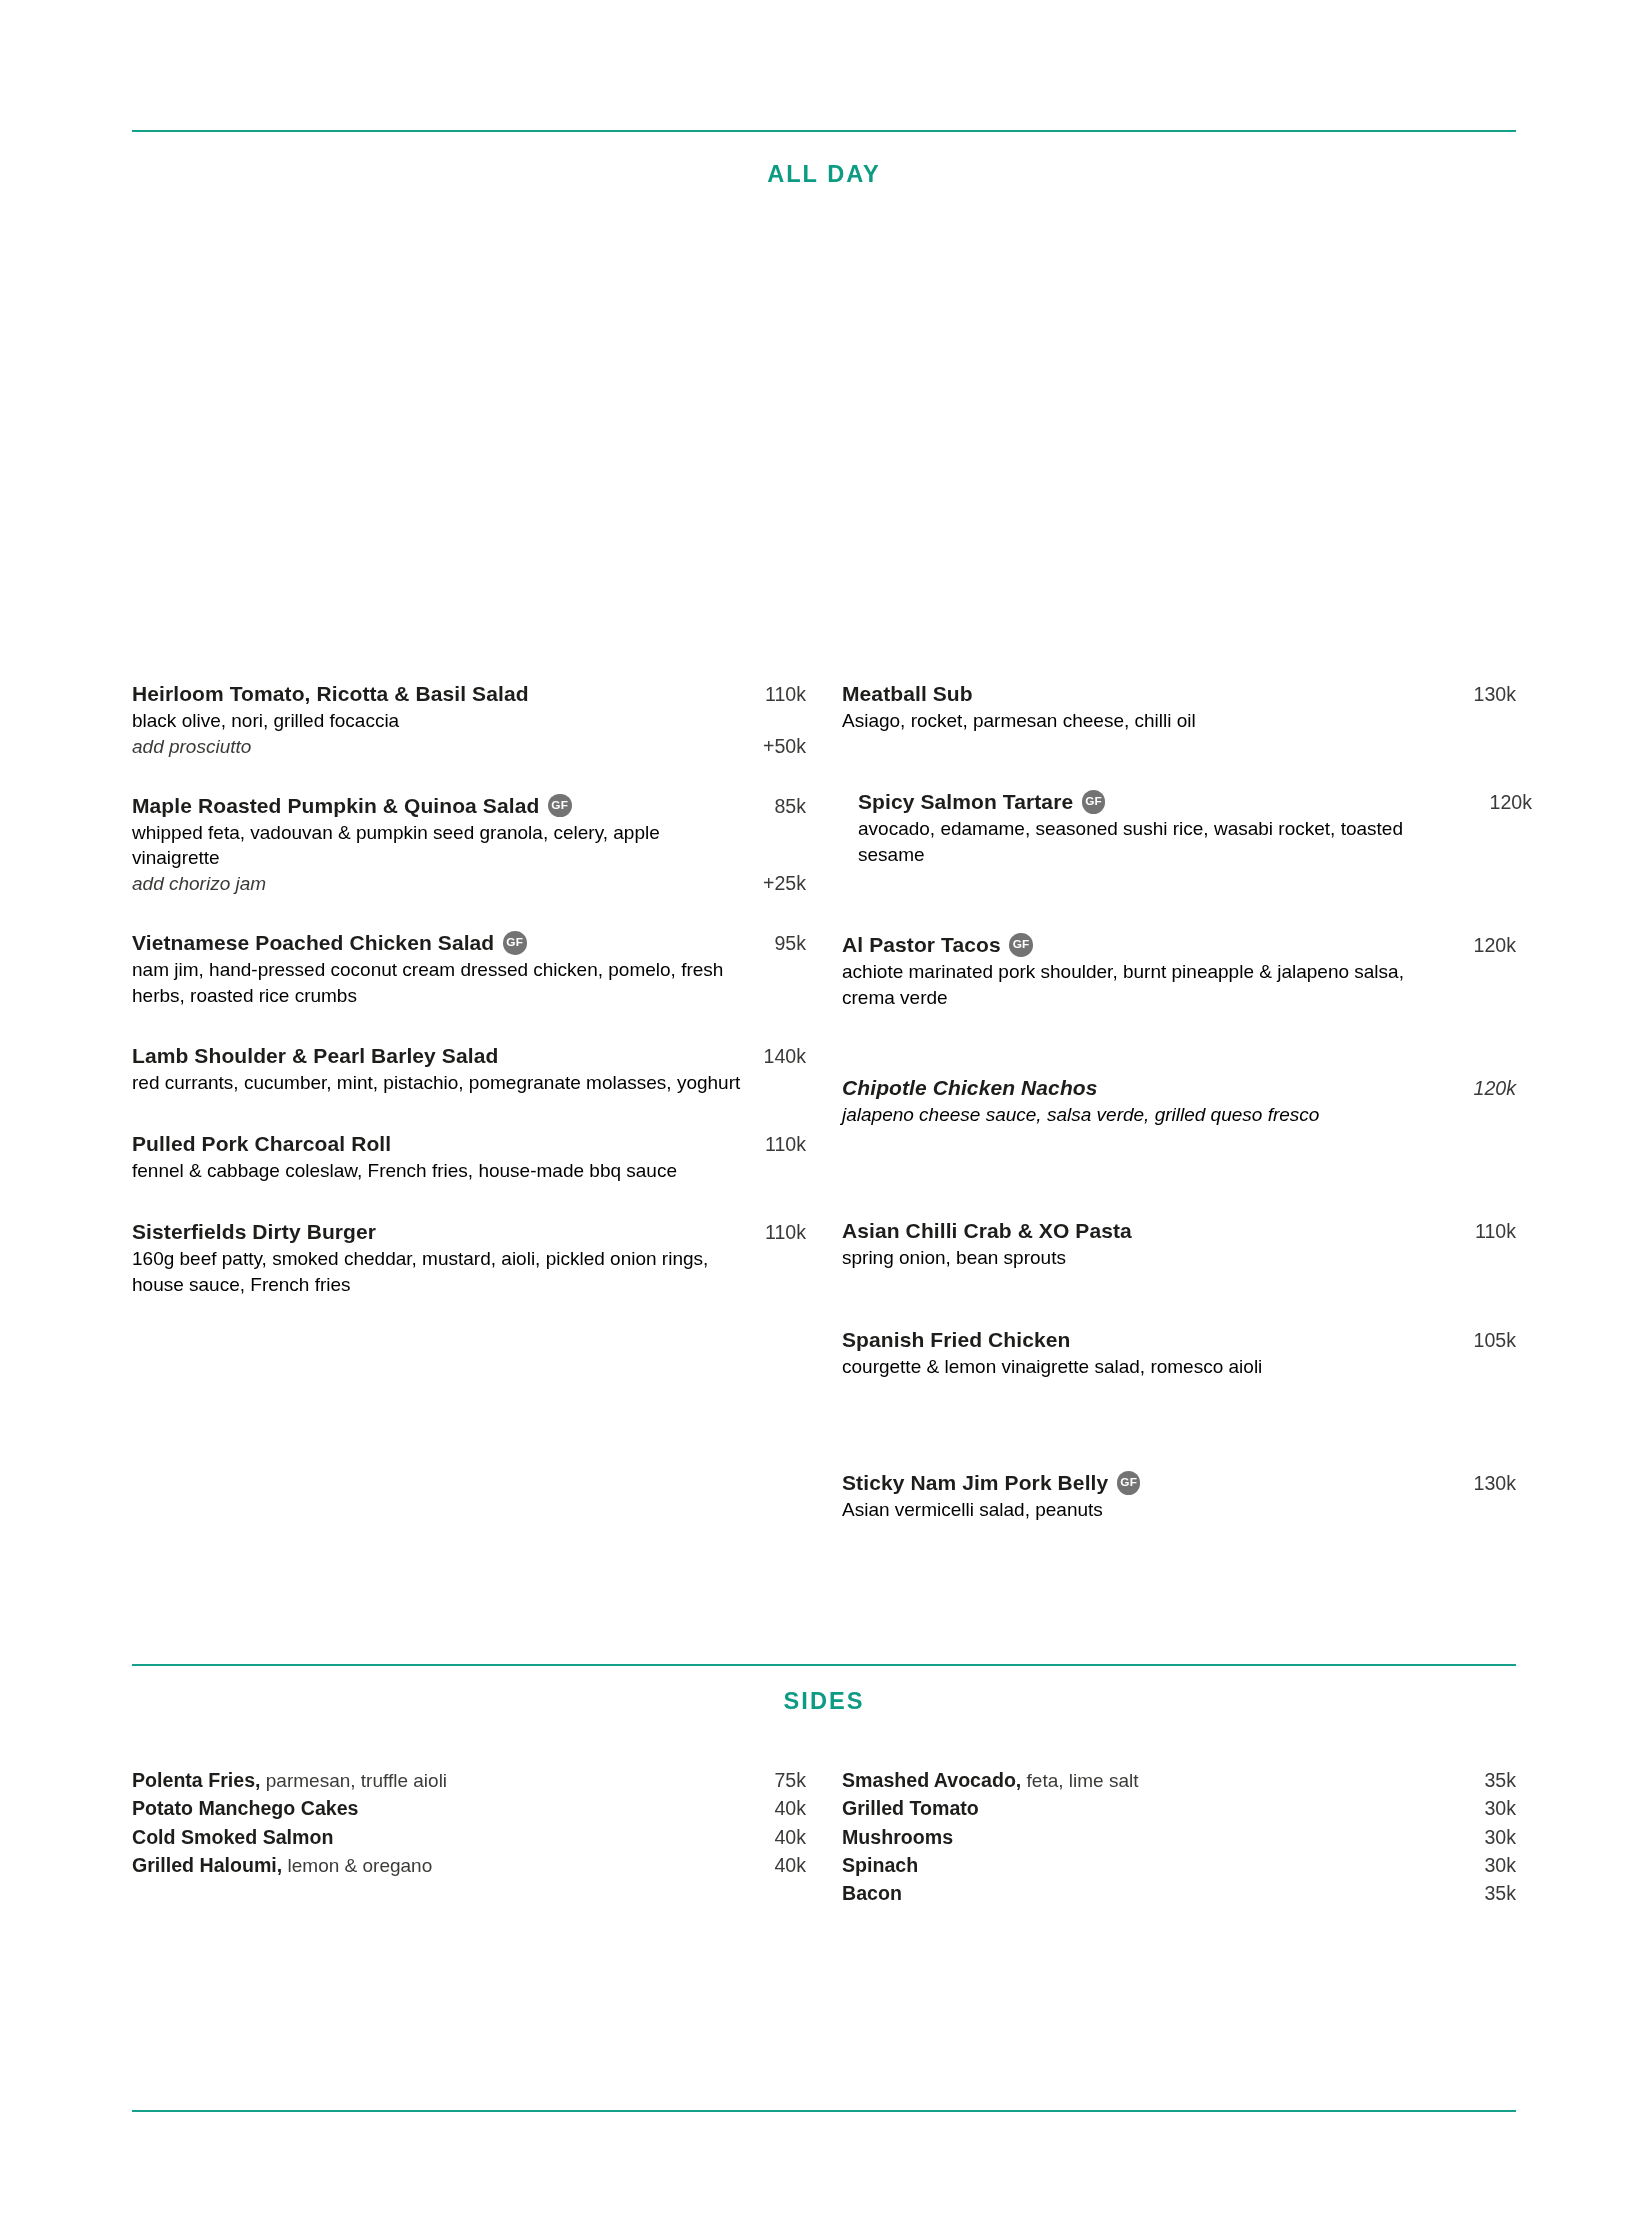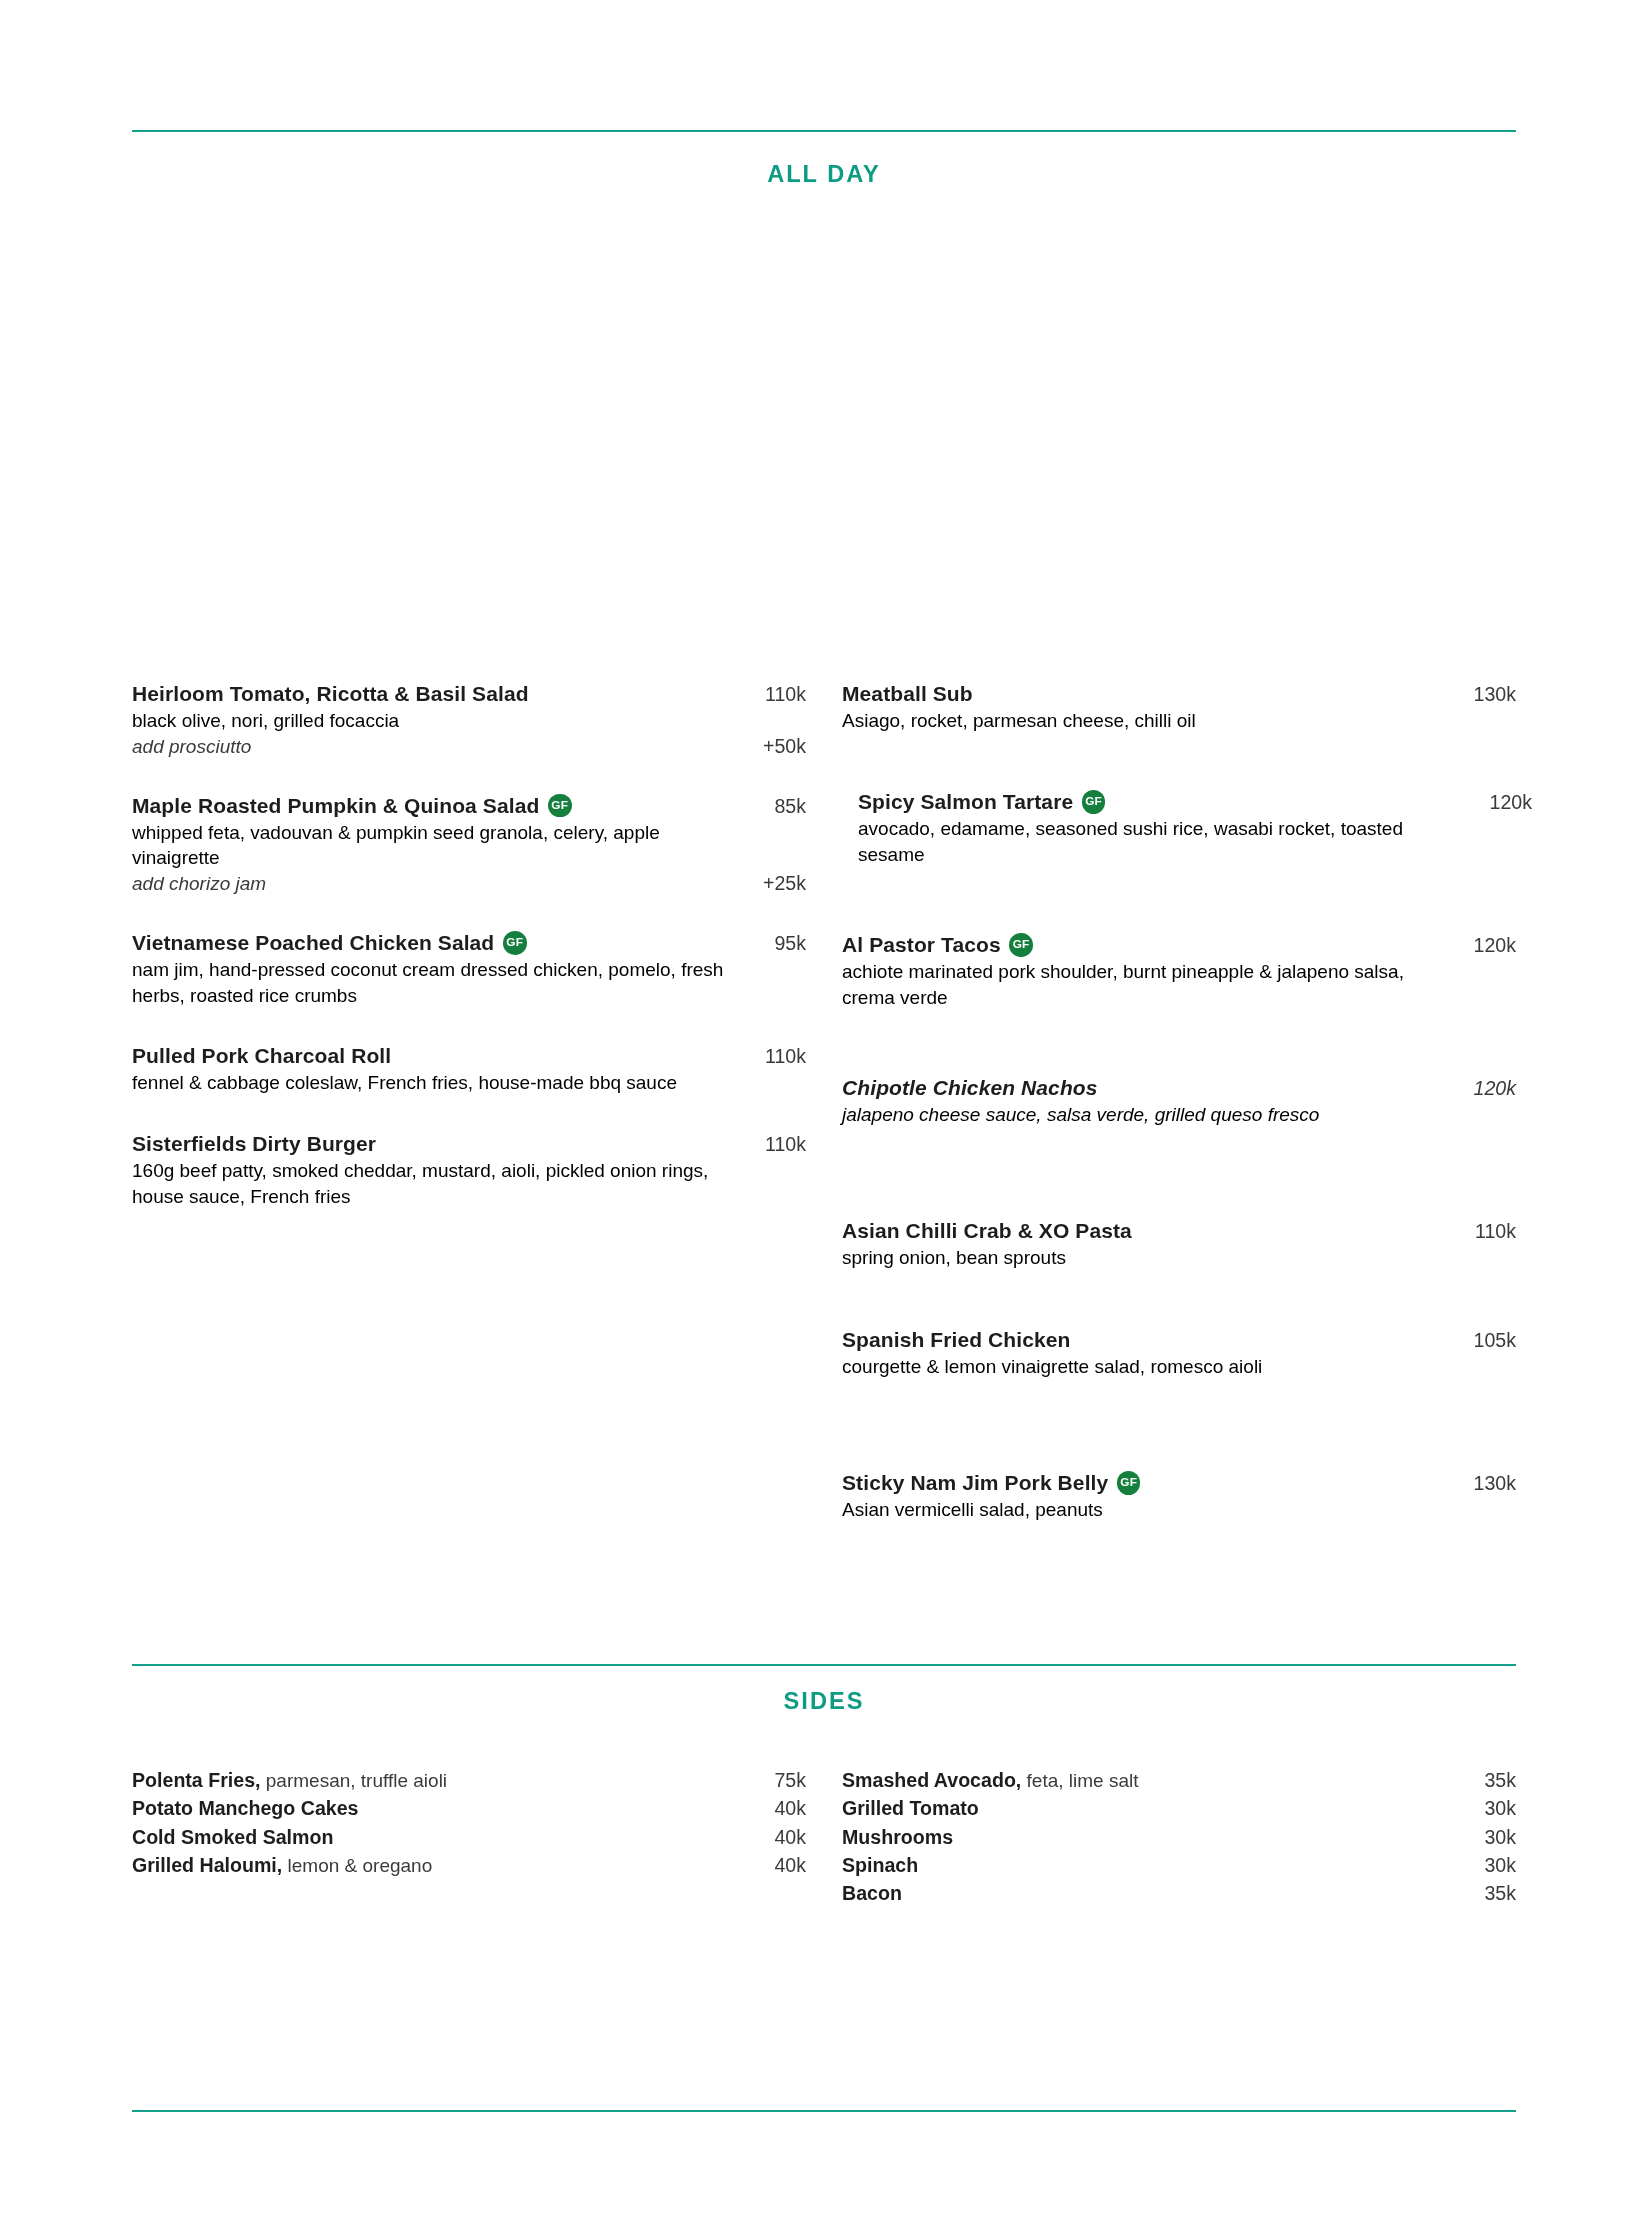--- a/index.html
+++ b/index.html
@@ -80,21 +80,21 @@
     color: #1d1d1b;
     white-space: nowrap;
   }
   .gf-badge {
     display: inline-flex;
     align-items: center;
     justify-content: center;
     width: 23.6px;
     height: 23.6px;
     border-radius: 50%;
-    background: #15803d;
+    background: #737373;
     color: #ffffff;
     font-size: 11.8px;
     font-weight: bold;
     letter-spacing: 0.2px;
     line-height: 1;
     flex: none;
   }
   .item-price {
     font-size: 19.6px;
     color: #3a3a38;
@@ -199,20 +199,29 @@
               <span class="item-title">Vietnamese Poached Chicken Salad</span>
               <span class="gf-badge">GF</span>
             </div>
             <span class="item-price">95k</span>
           </div>
           <div class="item-desc">nam jim, hand-pressed coconut cream dressed chicken, pomelo, fresh herbs, roasted rice crumbs</div>
         </div>
         <div class="menu-item">
           <div class="item-head">
             <div class="item-title-wrap">
+              <span class="item-title">Lamb Shoulder &amp; Pearl Barley Salad</span>
+            </div>
+            <span class="item-price">140k</span>
+          </div>
+          <div class="item-desc">red currants, cucumber, mint, pistachio, pomegranate molasses, yoghurt</div>
+        </div>
+        <div class="menu-item">
+          <div class="item-head">
+            <div class="item-title-wrap">
               <span class="item-title">Pulled Pork Charcoal Roll</span>
             </div>
             <span class="item-price">110k</span>
           </div>
           <div class="item-desc">fennel &amp; cabbage coleslaw, French fries, house-made bbq sauce</div>
         </div>
         <div class="menu-item">
           <div class="item-head">
             <div class="item-title-wrap">
               <span class="item-title">Sisterfields Dirty Burger</span>

